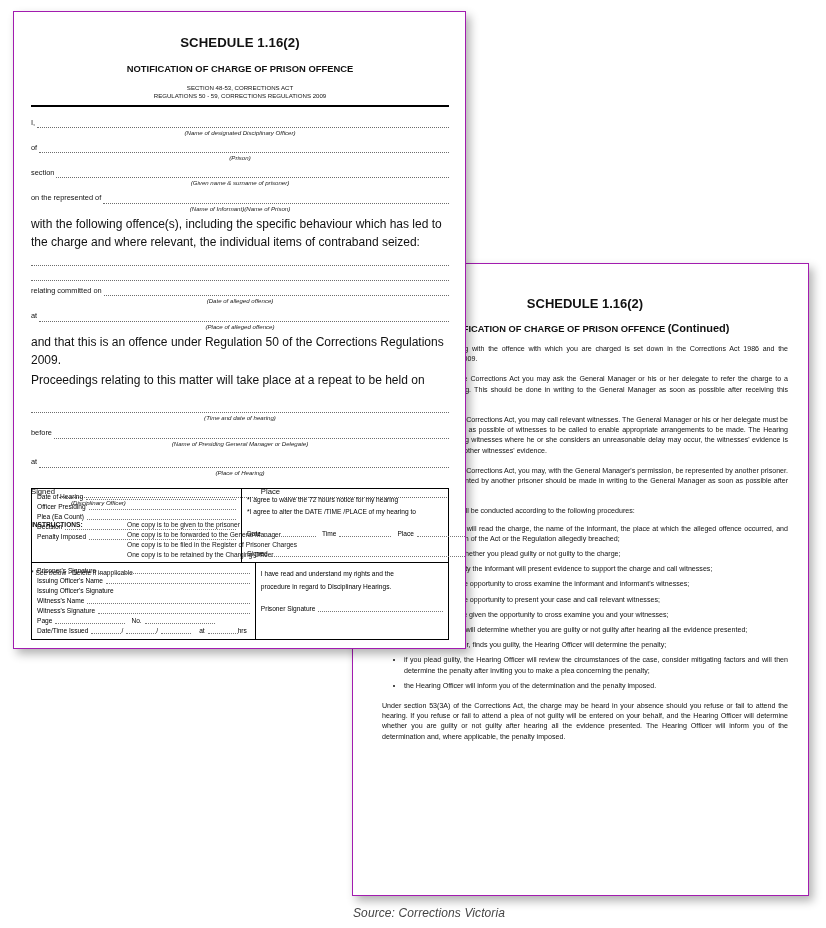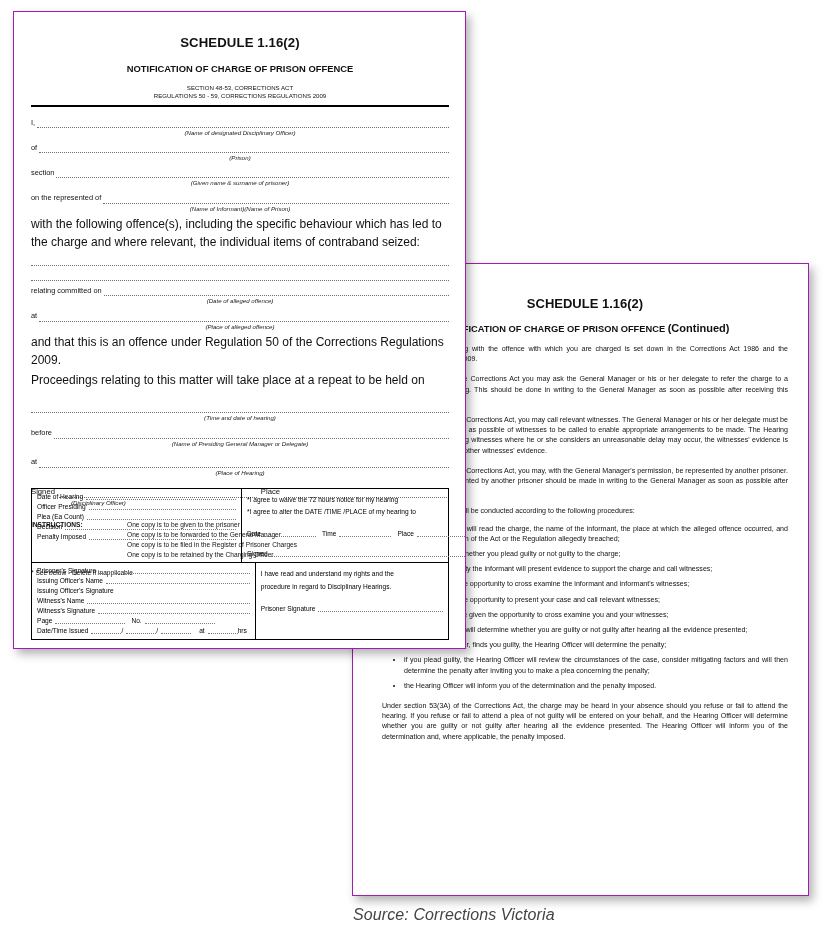--- a/index.html
+++ b/index.html
@@ -198,21 +198,21 @@
   }
   ul.p2-list li { margin-top: 5px; text-align: justify; }
   ul.p2-list li:first-child { margin-top: 0; }
 
   
   #source-caption {
     position: absolute;
     left: 353px;
     top: 906px;
     font-style: italic;
-    font-size: 16px;
+    font-size: 12px;
     color: #444;
     letter-spacing: 0.1px;
   }
 </style>
 </head>
 <body>
 
 <div class="sheet" id="page-two">
   <div class="page-inner">
     <div class="p2-body">

